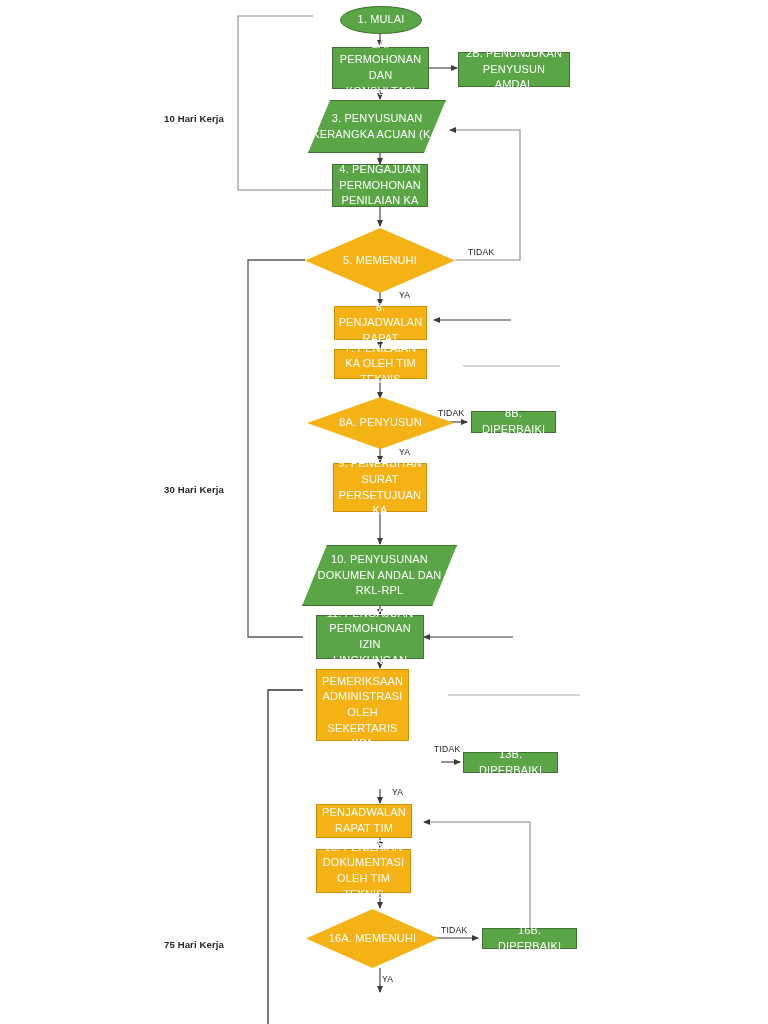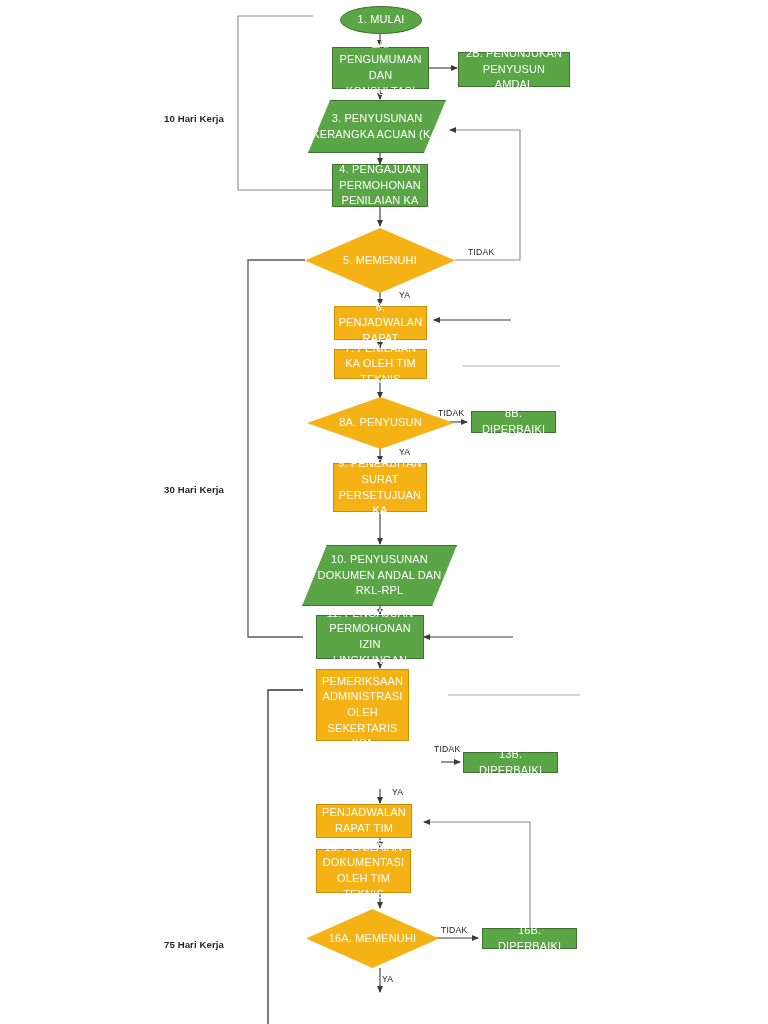--- a/index.html
+++ b/index.html
@@ -188,21 +188,21 @@
   <div class="edge-label" style="left:434px; top:744px;">TIDAK</div>
   <div class="edge-label" style="left:392px; top:787px;">YA</div>
   <div class="edge-label" style="left:441px; top:925px;">TIDAK</div>
   <div class="edge-label" style="left:382px; top:974px;">YA</div>
 
   <div class="node shape-ellipse" style="left:340px; top:6px; width:82px; height:28px;">
     <span class="label">1.    MULAI</span>
   </div>
 
   <div class="node shape-rect" style="left:332px; top:47px; width:97px; height:42px;">
-    <span class="label">2A. PENGUMUMAN DAN KONSULTASI</span>
+    <span class="label">2A. PERMOHONAN DAN KONSULTASI</span>
   </div>
 
   <div class="node shape-rect" style="left:458px; top:52px; width:112px; height:35px;">
     <span class="label">2B. PENUNJUKAN PENYUSUN AMDAL</span>
   </div>
 
   <div class="node shape-para" style="left:308px; top:100px; width:138px; height:53px;">
     <span class="para-bg"></span>
     <span class="label">3. PENYUSUNAN KERANGKA ACUAN (KA)</span>
   </div>

